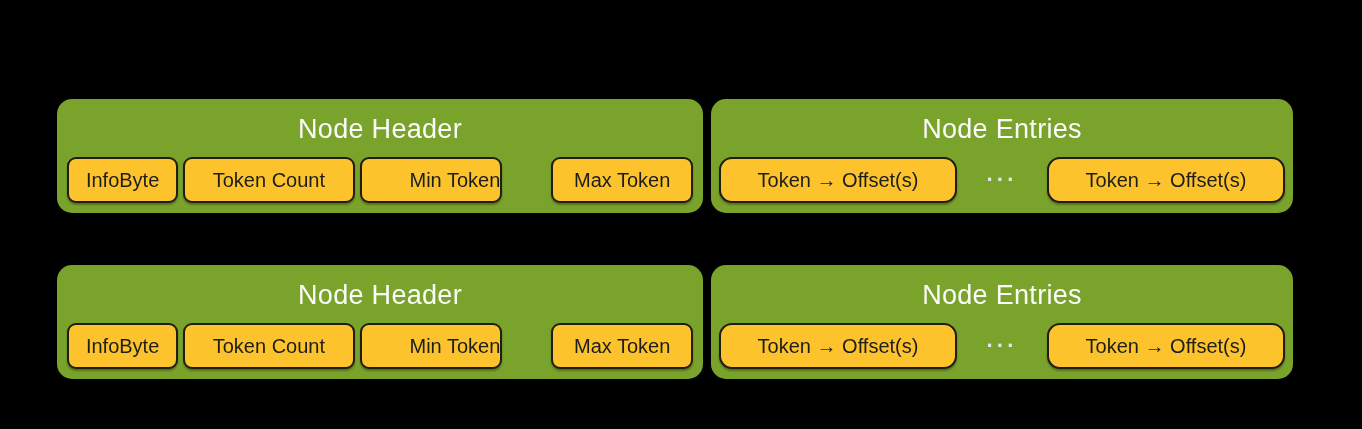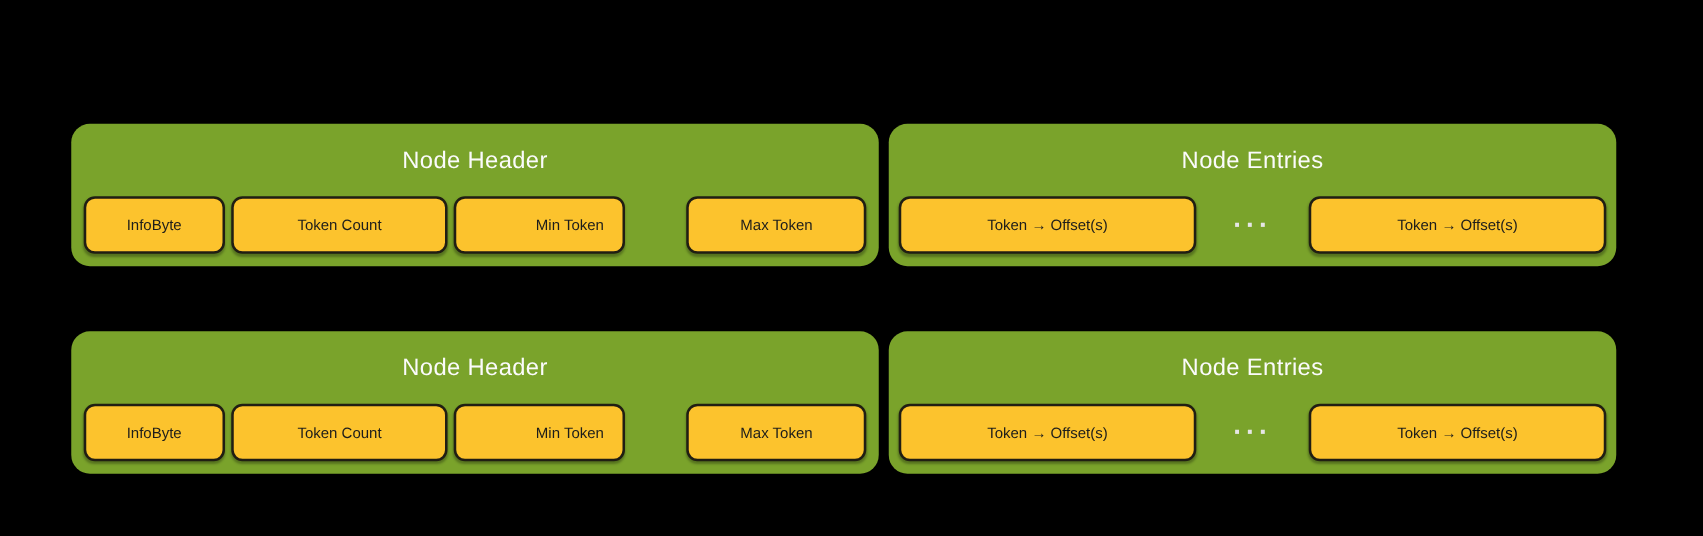--- a/index.html
+++ b/index.html
@@ -23,21 +23,21 @@
   }
   .panel-header-w{width:646px;}
   .panel-entries-w{width:582px;}
   .panel-title-area{
     height:58px;
     display:flex;align-items:center;justify-content:center;
     padding-top:2px;box-sizing:border-box;
   }
   .panel-title{
     color:#fbfbfb;
-    font-size:19px;
+    font-size:27px;
     font-weight:300;
     letter-spacing:0.3px;
   }
   .cells{
     display:flex;
     height:46px;
     padding:0 10px;
     gap:5px;
     box-sizing:border-box;
   }
@@ -45,30 +45,30 @@
     padding:0 8px;
     justify-content:space-between;
     align-items:stretch;
   }
   .cell{
     background:#fcc32d;
     border:2px solid #201e13;
     border-radius:9px;
     box-sizing:border-box;
     display:flex;align-items:center;justify-content:center;
-    font-size:12px;
+    font-size:20px;
     color:#1d1d1b;
     box-shadow:0 2px 2px rgba(0,0,0,0.30);
     white-space:nowrap;
   }
   .w-infobyte{width:127px;}
   .w-tokencount{width:196px;}
   .w-mintoken{width:148px;padding-left:48px;}
   .w-maxtoken{width:162px;margin-left:44px;}
-  .w-entry{width:238px;}
+  .w-entry{width:238px;border-radius:13px;}
   .dots{
     display:flex;align-items:center;justify-content:center;
     color:#e6e6e6;
     font-size:22px;
     font-weight:bold;
     letter-spacing:3px;
     flex:1;
   }
 </style>
 </head>

